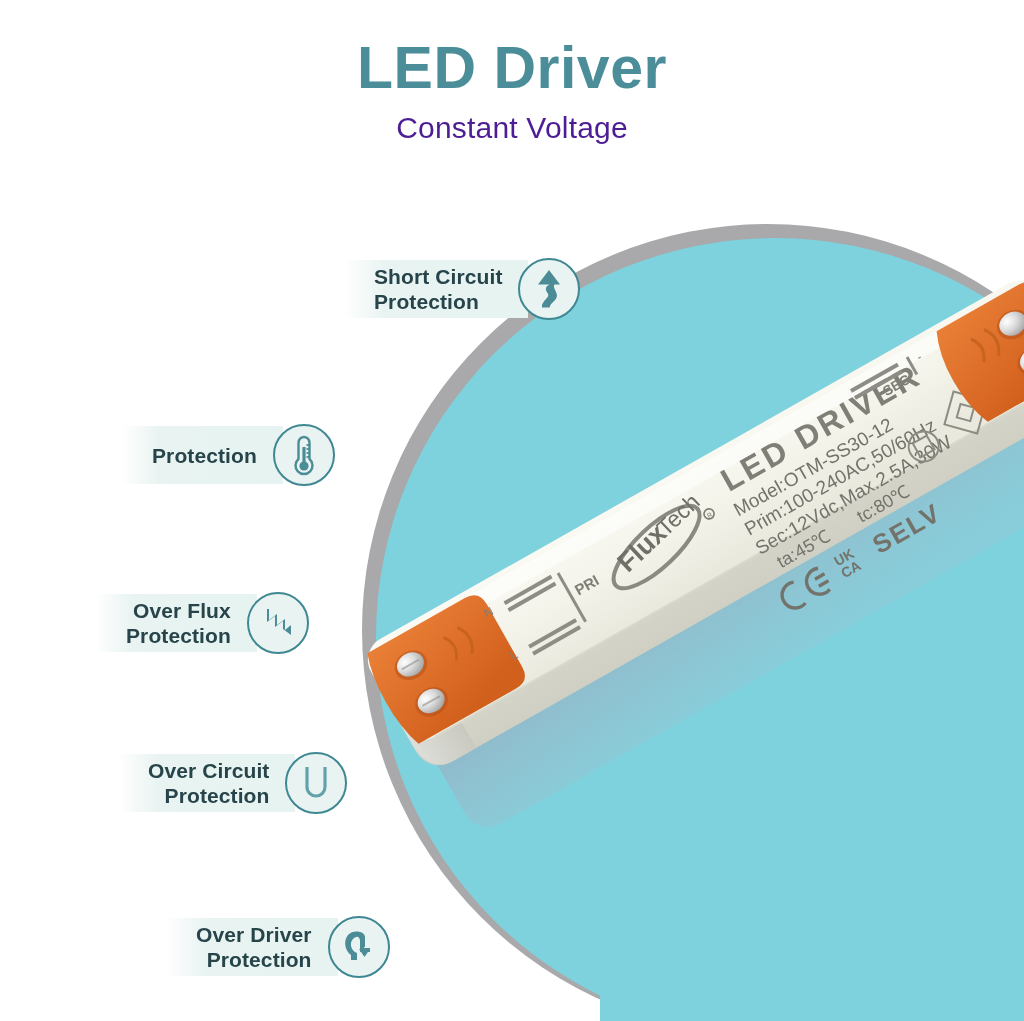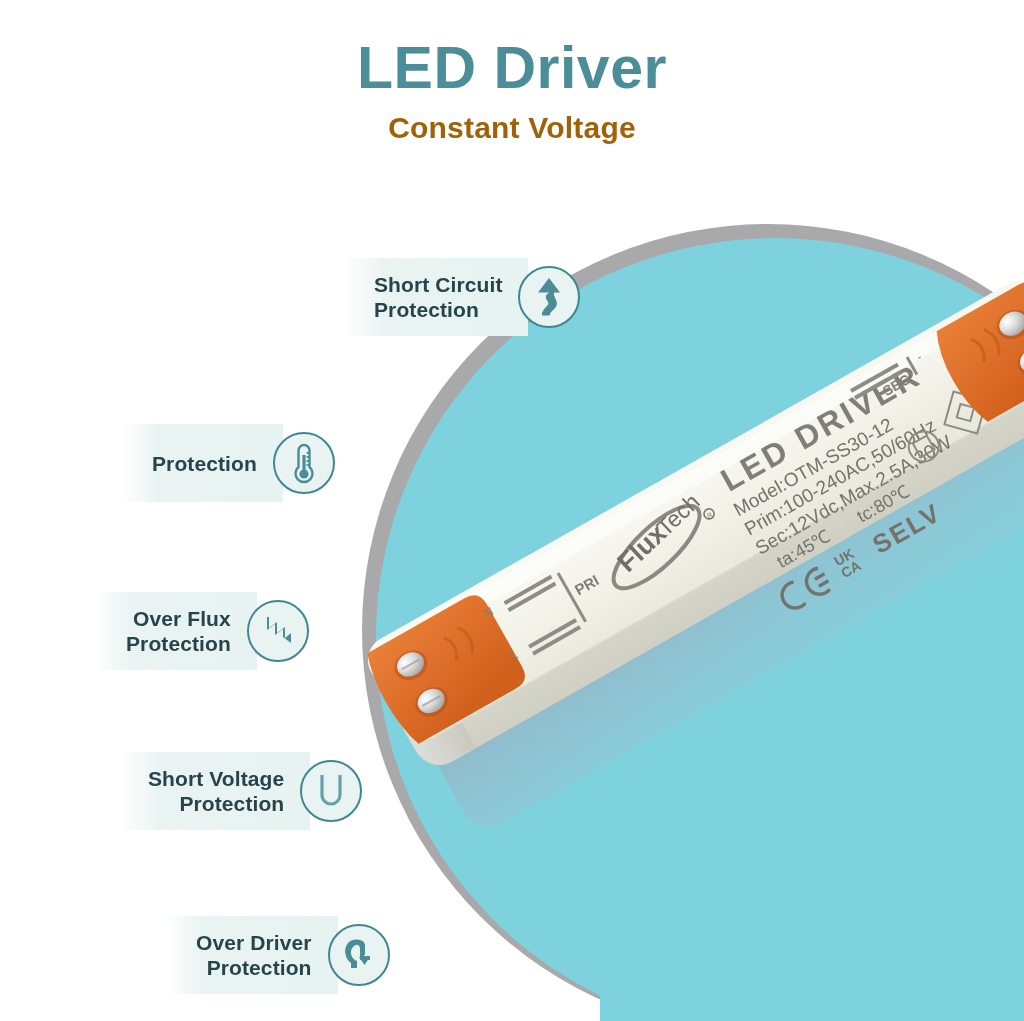--- a/index.html
+++ b/index.html
@@ -10,22 +10,22 @@
   }
   #stage{position:absolute;inset:0;overflow:hidden;background:#fff;}
 
   
   .title-wrap{position:absolute;top:34px;left:0;width:1024px;text-align:center;z-index:40;}
   .title{
     font-size:59px;line-height:68px;font-weight:bold;letter-spacing:.5px;
     color:#4b8e99;margin:0;
   }
   .subtitle{
-    font-size:30px;line-height:40px;font-weight:bold;letter-spacing:.2px;
-    color:#a16207;margin:6px 0 0 0;
+    font-size:30px;line-height:40px;font-weight:normal;letter-spacing:.2px;
+    color:#4c1d95;margin:6px 0 0 0;
   }
 
   
   .circle-rim{
     position:absolute;left:362px;top:224px;width:812px;height:812px;
     border-radius:50%;
     background:#a9a9ab;
     z-index:5;
   }
   .circle-fill{
@@ -49,21 +49,21 @@
     position:absolute;
     left:330px;top:210px;width:840px;height:700px;
     z-index:12;
   }
   #product svg{display:block;}
 
   
   .feature{position:absolute;z-index:30;display:flex;align-items:center;}
   .badge{
     display:flex;align-items:center;
-    height:78px;box-sizing:border-box;
+    height:58px;box-sizing:border-box;
     padding:0 26px 0 30px;
     background:linear-gradient(to right,rgba(232,245,243,0) 0%,#e9f4f2 22%,#e6f3f1 100%);
     color:#26444a;
     font-weight:bold;font-size:21px;line-height:25px;
     letter-spacing:.1px;
     white-space:nowrap;
   }
   .badge .lines{display:flex;flex-direction:column;justify-content:center;}
   .badge.align-right .lines{align-items:flex-end;text-align:right;}
   .badge.align-left  .lines{align-items:flex-start;text-align:left;}
@@ -286,21 +286,21 @@
     <div class="icon-circle">
       <svg width="34" height="40" viewBox="0 0 34 40">
         <path d="M8 6 L8 17 L16 11 L16 22 L24 16 L24 27 L30 22 L30 32 L22 26 L22 18 L14 24 L14 13 L6 19 L6 6 Z" fill="#4c8c96"></path>
       </svg>
     </div>
   </div>
 
   <div class="feature" id="feature-over-voltage">
     <div class="badge align-right">
       <div class="lines">
-        <span>Short Voltage</span>
+        <span>Over Circuit</span>
         <span>Protection</span>
       </div>
     </div>
     <div class="icon-circle">
       <svg width="34" height="44" viewBox="0 0 34 44">
         <path d="M8 6 L8 26 a9 9 0 0 0 18 0 L26 6" fill="none" stroke="#63a2ab" stroke-width="3.2" stroke-linecap="butt"></path>
       </svg>
     </div>
   </div>
 

